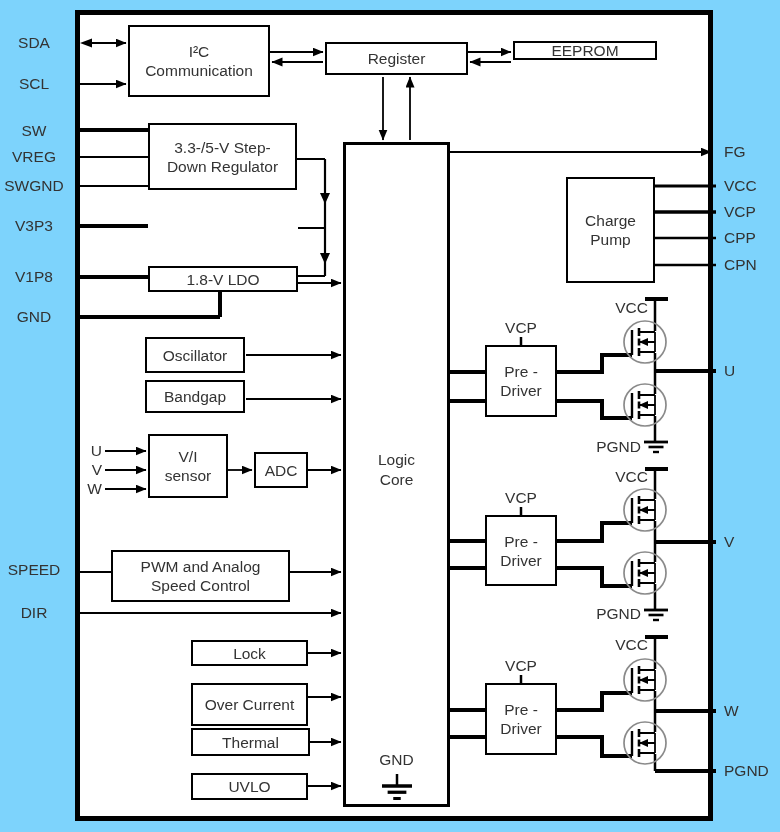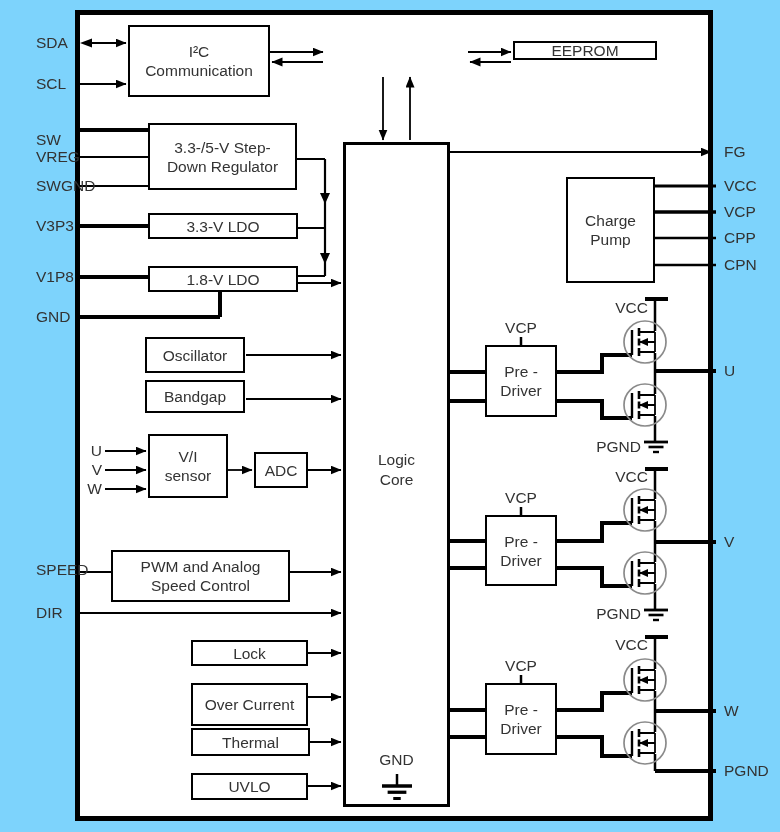--- a/index.html
+++ b/index.html
@@ -7,48 +7,48 @@
          font-family:"Liberation Sans",sans-serif;overflow:hidden;}
   .chip-border{position:absolute;left:75px;top:10px;width:638px;height:811px;
          border:5px solid #000;box-sizing:border-box;background:#fff;z-index:1;}
   .blk{position:absolute;background:#fff;border:2px solid #000;box-sizing:border-box;
        display:flex;flex-direction:column;align-items:center;justify-content:center;
        font-size:15.5px;line-height:19px;color:#333;text-align:center;z-index:2;}
   .blk-thick{border-width:3px;}
   .wires{position:absolute;left:0;top:0;z-index:3;pointer-events:none;}
   .lab{position:absolute;transform:translateY(-50%);font-size:15.5px;color:#333;
        z-index:4;white-space:nowrap;}
-  .pin-l{left:0;width:68px;text-align:left;margin-left:36px;}
+  .pin-l{left:0;width:68px;text-align:center;}
   .pin-r{left:724px;text-align:left;}
   .ph-in{left:78px;width:24px;text-align:right;}
   .vcp-lab{left:486px;width:70px;text-align:center;}
   .vcc-lab{left:598px;width:50px;text-align:right;}
   .pgnd-lab{left:566px;width:75px;text-align:right;}
   .core-inner{position:absolute;left:0;width:100%;text-align:center;color:#333;}
 </style>
 </head>
 <body>
 
 <div class="stage">
 
   <div class="chip-border"></div>
 
   <div class="blk" style="left:128px;top:25px;width:142px;height:72px">
     <div>I²C</div>
     <div>Communication</div>
   </div>
+  <div class="blk" style="left:325px;top:42px;width:143px;height:33px">
+    <div>Register</div>
+  </div>
   <div class="blk" style="left:513px;top:41px;width:144px;height:19px">
     <div>EEPROM</div>
   </div>
   <div class="blk" style="left:148px;top:123px;width:149px;height:67px">
     <div>3.3-/5-V Step-</div>
     <div>Down Regulator</div>
-  </div>
-  <div class="blk" style="left:148px;top:213px;width:150px;height:26px">
-    <div>3.3-V LDO</div>
   </div>
   <div class="blk" style="left:148px;top:266px;width:150px;height:26px">
     <div>1.8-V LDO</div>
   </div>
   <div class="blk" style="left:145px;top:337px;width:100px;height:36px">
     <div>Oscillator</div>
   </div>
   <div class="blk" style="left:148px;top:434px;width:80px;height:64px">
     <div>V/I</div>
     <div>sensor</div>
@@ -229,21 +229,21 @@
         <path d="M521,675 V684"></path>
         <path d="M655,639 V669 M655,691 V732 M655,754 V771"></path>
       </g>
       <use href="#nmos" transform="translate(645,680)"></use>
       <use href="#nmos" transform="translate(645,743)"></use>
     </g>
   </svg>
 
   <div class="lab pin-l" style="top:43px">SDA</div>
   <div class="lab pin-l" style="top:84px">SCL</div>
-  <div class="lab pin-l" style="top:140px">SW</div>
+  <div class="lab pin-l" style="top:131px">SW</div>
   <div class="lab pin-l" style="top:157px">VREG</div>
   <div class="lab pin-l" style="top:186px">SWGND</div>
   <div class="lab pin-l" style="top:226px">V3P3</div>
   <div class="lab pin-l" style="top:277px">V1P8</div>
   <div class="lab pin-l" style="top:317px">GND</div>
   <div class="lab pin-l" style="top:570px">SPEED</div>
   <div class="lab pin-l" style="top:613px">DIR</div>
 
   <div class="lab ph-in" style="top:451px">U</div>
   <div class="lab ph-in" style="top:470px">V</div>

